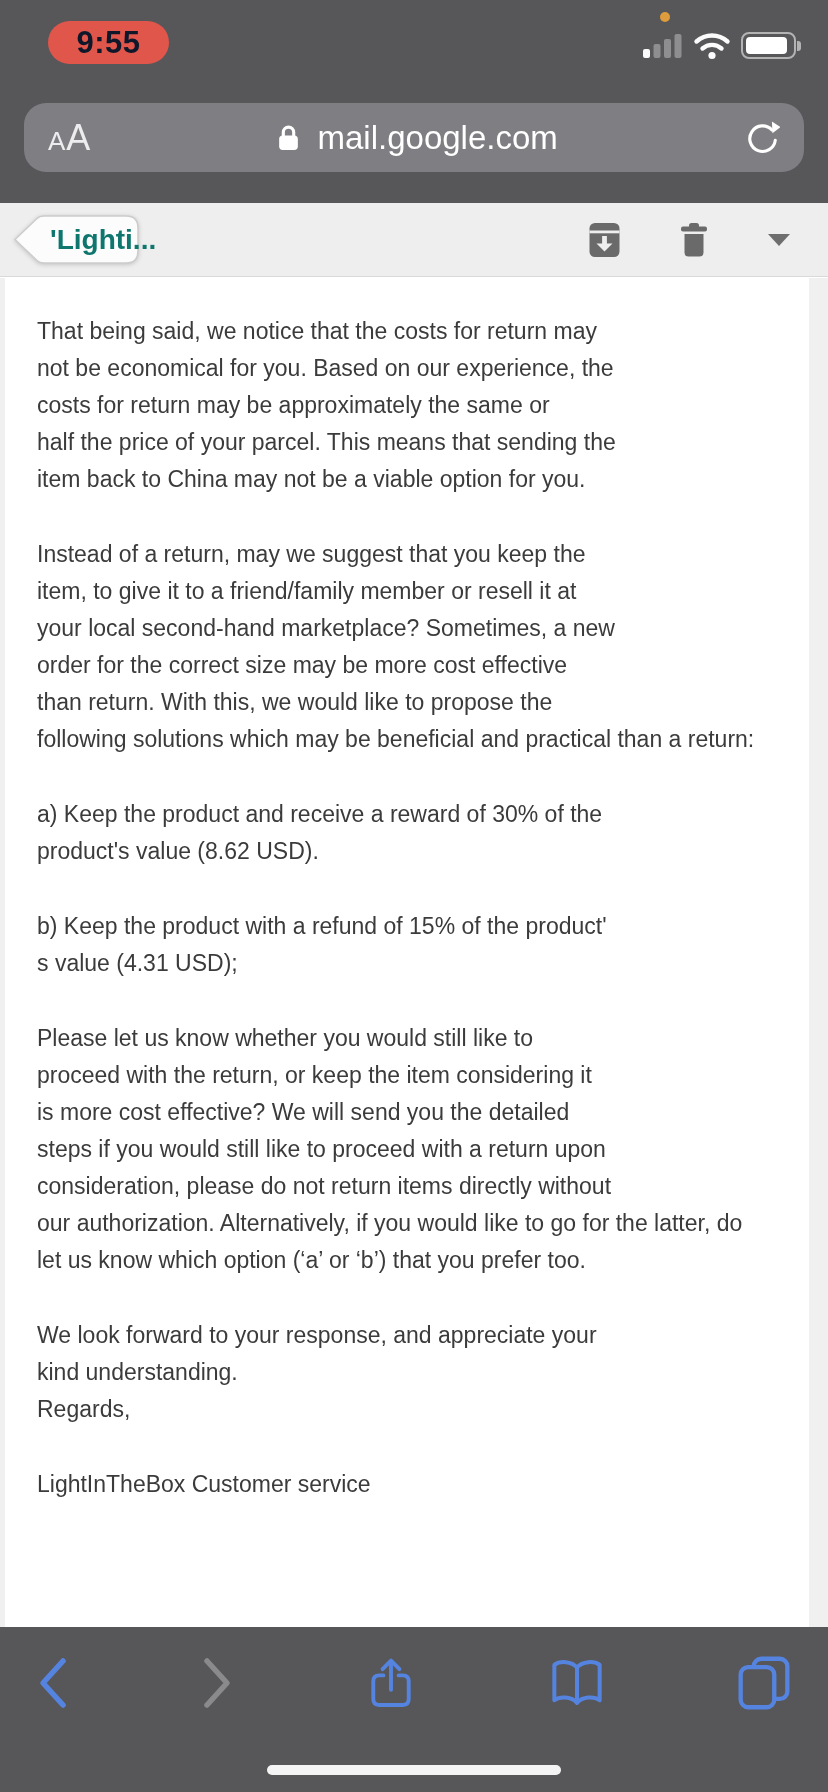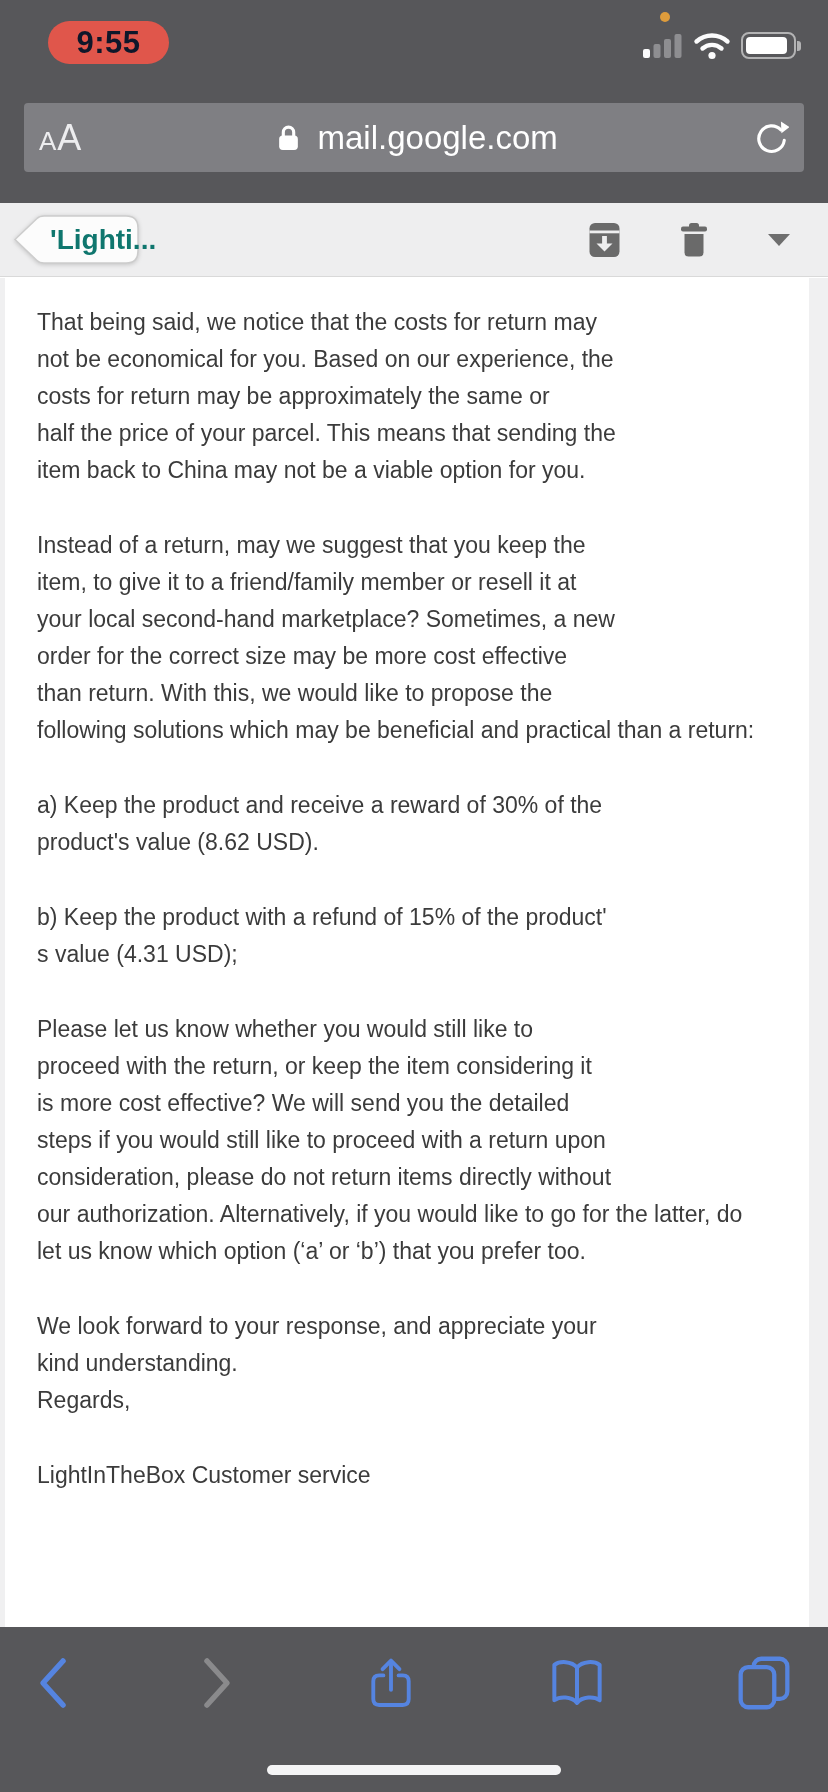--- a/index.html
+++ b/index.html
@@ -19,22 +19,22 @@
     display:flex; align-items:center; justify-content:center; letter-spacing:.5px;}
   .mic-dot{position:absolute; right:158px; top:12px; width:10px; height:10px; border-radius:50%;
     background:var(--mic_orange,#DE9C3C);}
   .status-icons{position:absolute; right:32px; top:30px; display:flex; align-items:center; gap:10px;}
   .battery{position:relative; width:55px; height:27px; border:2.5px solid rgba(255,255,255,0.55);
     border-radius:8px;}
   .battery-fill{position:absolute; left:3px; top:3px; bottom:3px; width:41px; background:#fff; border-radius:4px;}
   .battery-nub{position:absolute; right:-7px; top:7px; width:4px; height:10px;
     background:rgba(255,255,255,0.55); border-radius:0 3px 3px 0;}
 
-  .url-bar{position:absolute; left:24px; top:103px; width:780px; height:69px; border-radius:4px;
-    background:var(--url-pill,#7F7F83); display:flex; align-items:center; padding:0 15px;}
+  .url-bar{position:absolute; left:24px; top:103px; width:780px; height:69px; border-radius:22px;
+    background:var(--url-pill,#7F7F83); display:flex; align-items:center; padding:0 24px;}
   .aa{color:#EDEDEF; font-size:36px; line-height:1; letter-spacing:1px;}
   .aa::first-letter{font-size:26px;}
   .url-center{flex:1; display:flex; align-items:center; justify-content:center; gap:19px;
     color:#fff; font-size:33px; font-weight:400;}
   .reload{display:flex; align-items:center;}
 
   
   .gmail-toolbar{position:absolute; top:203px; left:0; width:828px; height:74px;
     background:var(--gmail-bar,#EEEEEF); border-bottom:1px solid var(--gmail-border,#D9D9D9);}
   .back-btn{position:absolute; left:12px; top:11px; width:128px; height:51px; border:none; background:transparent; cursor:pointer;}
@@ -42,21 +42,21 @@
   .back-label{position:absolute; left:38px; top:0; height:100%; display:flex; align-items:center;
     font-size:28px; font-weight:700; color:#0f766e;}
   .gmail-actions{position:absolute; right:38px; top:0; height:74px; display:flex; align-items:center; gap:60px;}
   .gmail-action{background:none; border:none; display:flex; align-items:center; cursor:pointer;}
 
   
   .content{position:absolute; top:278px; left:0; width:828px; height:1349px;
     background:var(--gutter,#F0F0F1); overflow:hidden;}
   .email-card{position:absolute; left:5px; top:0; width:804px; height:1349px; background:#fff;
     padding:26px 20px 0 32px; overflow:hidden;}
-  .email-body p{font-size:23px; line-height:37px; color:var(--email-text,#3B3B3B); margin:0 0 38px 0;
+  .email-body p{font-size:23px; line-height:37px; color:var(--email-text,#3B3B3B); margin:9px 0 38px 0;
     font-weight:400;}
 
   
   .bottom-toolbar{position:absolute; top:1627px; left:0; width:828px; height:165px;
     background:var(--chrome,#57575A);}
   .tb-row{position:absolute; top:18px; left:0; width:828px; height:76px; display:flex;
     align-items:center; justify-content:space-between; padding:0 36px;}
   .tb-btn{background:none; border:none; display:flex; align-items:center; justify-content:center; cursor:pointer;}
   .home-indicator{position:absolute; left:267px; top:138px; width:294px; height:10px; border-radius:5px;
     background:#F4F4F5;}

